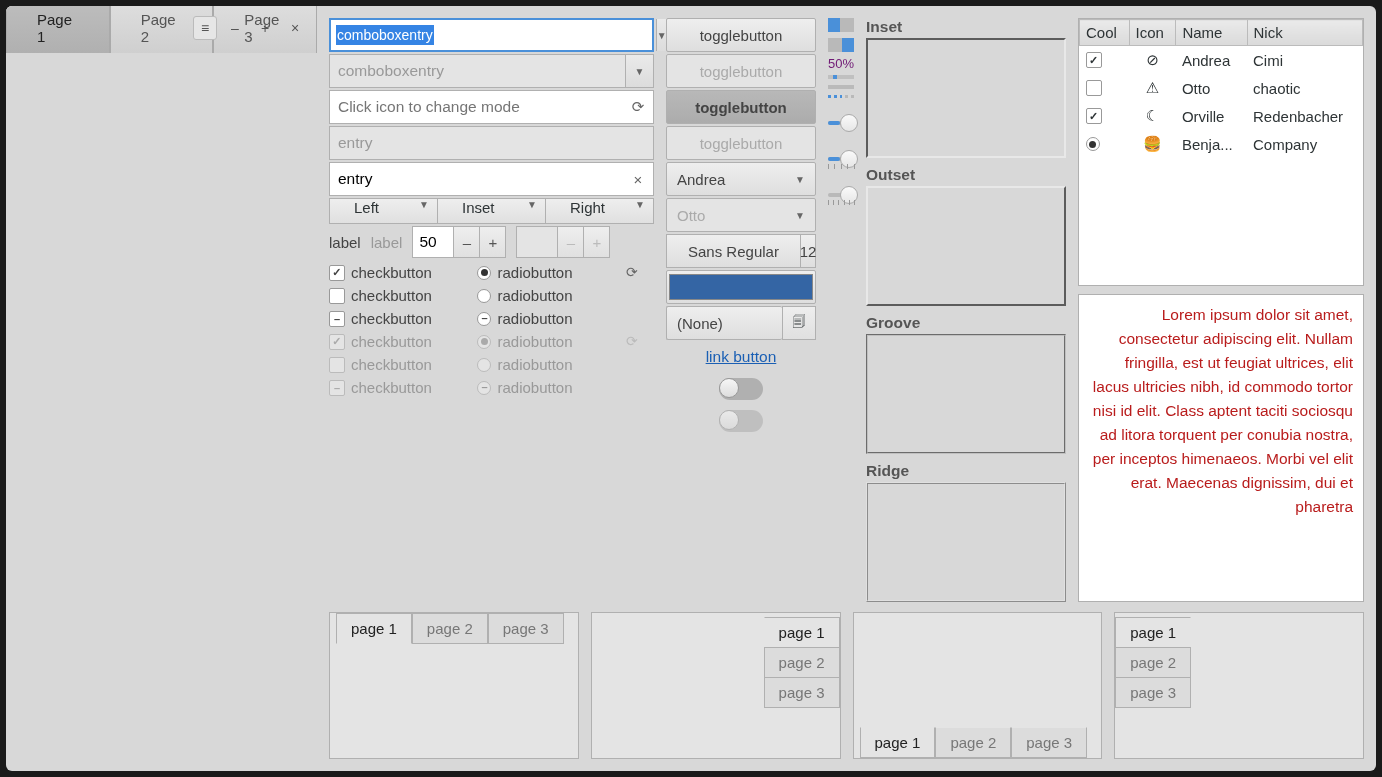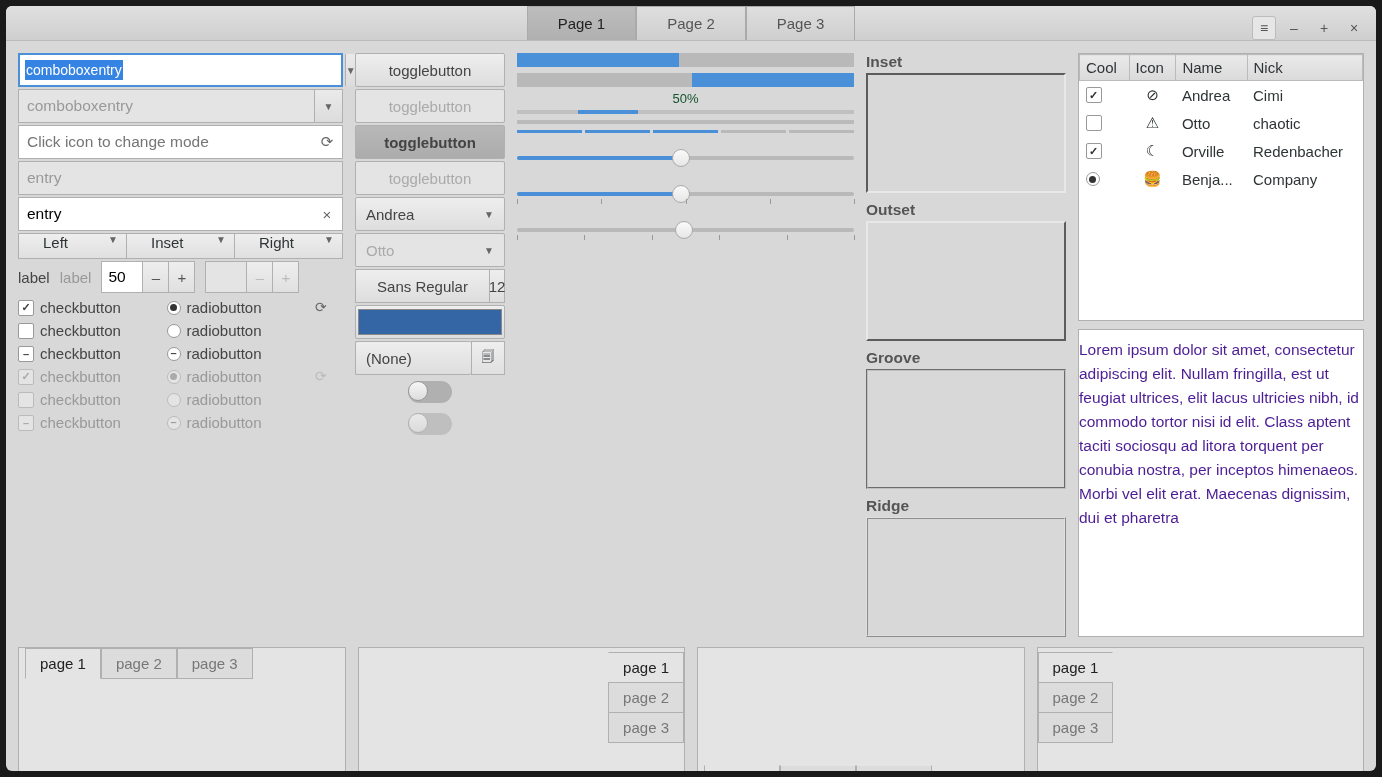--- a/index.html
+++ b/index.html
@@ -1,17 +1,17 @@
 <!DOCTYPE html>
 <html><head>
 <meta charset="utf-8">
 <style>
   * { box-sizing: border-box; font-family: sans-serif; }
   body { margin:0; background:#1a1a1a; color:#2e3436; font-size:14px; }
-  .window { background:#d8d8d8; margin:6px; border-radius:6px; overflow:hidden; width:1370px; height:765px; display:flex; flex-direction:column; }
+  .window { background:#d8d8d8; margin:6px; border-radius:6px; overflow:hidden; width:1370px; height:765px; display:flex; flex-direction:row; }
   .titlebar { height:44px; background:linear-gradient(#e0e0e0,#cfcfcf); display:flex; align-items:center; justify-content:center; position:relative; border-bottom:1px solid #bbb; }
   .tabs-top { display:flex; gap:0; }
   .tab-top { padding:8px 30px; background:linear-gradient(#dedede,#cfcfcf); border:1px solid #aaa; border-bottom:none; font-size:15px; color:#555; cursor:pointer; }
   .tab-top.active { background:linear-gradient(#bdbdbd,#b0b0b0); color:#222; }
   .winbtns { position:absolute; right:10px; top:10px; display:flex; gap:6px; align-items:center; }
   .winbtn { width:24px; height:24px; display:flex; align-items:center; justify-content:center; font-size:14px; color:#555; cursor:pointer; }
   .menu-btn { border:1px solid #bbb; border-radius:3px; background:#e6e6e6; }
   
   .content { flex:1; display:flex; flex-direction:column; padding:12px; gap:10px; }
   .maingrid { display:flex; gap:12px; flex:1; }
@@ -73,21 +73,21 @@
   .file-icon { width:34px; border:1px solid #b0b0b0; background:linear-gradient(#eee,#e0e0e0); display:flex; align-items:center; justify-content:center; font-size:13px; }
   .link { color:#1a5fb4; text-decoration:underline; text-align:center; padding:6px; font-size:15.5px; cursor:pointer; }
   .switch { width:44px; height:22px; border-radius:11px; background:#b0b0b0; position:relative; margin:4px auto; }
   .switch .thumb { width:20px; height:20px; border-radius:50%; background:linear-gradient(#f6f6f6,#ddd); border:1px solid #999; position:absolute; top:0; left:0; }
   .switch.dim { opacity:0.6; }
 
   .prog { height:14px; background:#b9b9b9; position:relative; margin-bottom:4px; }
   .prog .fill { position:absolute; top:0; height:100%; background:#4a90d9; }
   .prog.thin { height:4px; background:#c0c0c0; }
   .prog.thin .fill { background:#4a90d9; }
-  .prog-label { text-align:center; font-size:13px; color:#14532d; margin:-2px 0 2px; }
+  .prog-label { text-align:center; font-size:13px; color:#701a75; margin:-2px 0 2px; }
   .level { height:3px; display:flex; gap:3px; margin-bottom:8px; }
   .level .block { flex:1; background:#4a90d9; }
   .level .block.off { background:#b9b9b9; }
 
   .hscale { height:20px; position:relative; margin:4px 0 10px; }
   .hscale .track { position:absolute; top:9px; left:0; right:0; height:4px; background:#b9b9b9; border-radius:2px; }
   .hscale .track .fill { position:absolute; top:0; height:100%; background:#4a90d9; left:0; border-radius:2px; }
   .hscale .thumb { position:absolute; top:2px; width:18px; height:18px; border-radius:50%; background:linear-gradient(#fafafa,#e6e6e6); border:1px solid #aaa; }
   .marks { position:absolute; top:16px; left:0; right:0; height:6px; }
   .mark { position:absolute; width:1px; height:5px; background:#999; }
@@ -108,21 +108,21 @@
   .frame.outset { border-style:outset; border-width:2px; border-color:#e8e8e8 #b0b0b0 #b0b0b0 #e8e8e8; }
   .frame.groove { border:2px groove #c0c0c0; }
   .frame.ridge { border:2px ridge #e0e0e0; }
 
   .treeview { border:1px solid #b0b0b0; background:#fff; height:268px; }
   .treeview table { width:100%; border-collapse:collapse; }
   .treeview th { background:linear-gradient(#eaeaea,#dadada); border:1px solid #bbb; padding:4px 6px; text-align:left; font-weight:normal; font-size:15px; }
   .treeview td { padding:5px 6px; font-size:15px; }
   .treeview .icon-cell { text-align:center; font-size:15px; }
 
-  .textview { border:1px solid #b0b0b0; background:#fff; padding:8px 0; flex:1; overflow:hidden; font-size:15.5px; line-height:1.55; color:#4c1d95; }
+  .textview { border:1px solid #b0b0b0; background:#fff; padding:8px 10px; flex:1; overflow:hidden; font-size:15.5px; line-height:1.55; color:#b91c1c;text-align:right; }
 
   .notebooks { display:flex; gap:12px; height:150px; }
   .notebook { flex:1; border:1px solid #b0b0b0; background:#e4e4e4; position:relative; }
   .nb-tabs { display:flex; }
   .nb-tab { padding:6px 14px; border:1px solid #b0b0b0; background:#dcdcdc; font-size:15px; color:#777; cursor:pointer; }
   .nb-tab.active { background:#e4e4e4; color:#222; border-bottom-color:#e4e4e4; }
   .notebook.bottom .nb-tabs { position:absolute; bottom:0; left:6px; }
   .notebook.bottom .nb-tab { border-top-color:#e4e4e4; border-bottom:1px solid #b0b0b0;}
   .notebook.bottom .nb-tab.active { border-bottom:1px solid #b0b0b0; border-top-color:#e4e4e4; }
   .notebook.right .nb-tabs, .notebook.left .nb-tabs { flex-direction:column; position:absolute; top:4px; }
@@ -285,20 +285,21 @@
           <div class="btn">Sans Regular</div>
           <div class="btn" style="width:16px;">12</div>
         </div>
         <div class="btn" style="padding:2px;">
             <div class="color-swatch" style="flex:1;height:26px;"></div>
           </div>
         <div class="file-btn">
           <div class="btn">(None)</div>
           <div class="file-icon">🗐</div>
         </div>
+        <div class="link">link button</div>
         <div class="switch">
             <div class="thumb"></div>
           </div>
         <div class="switch dim">
             <div class="thumb"></div>
           </div>
       </div>
 
       <div class="col col3">
         <div class="prog">

